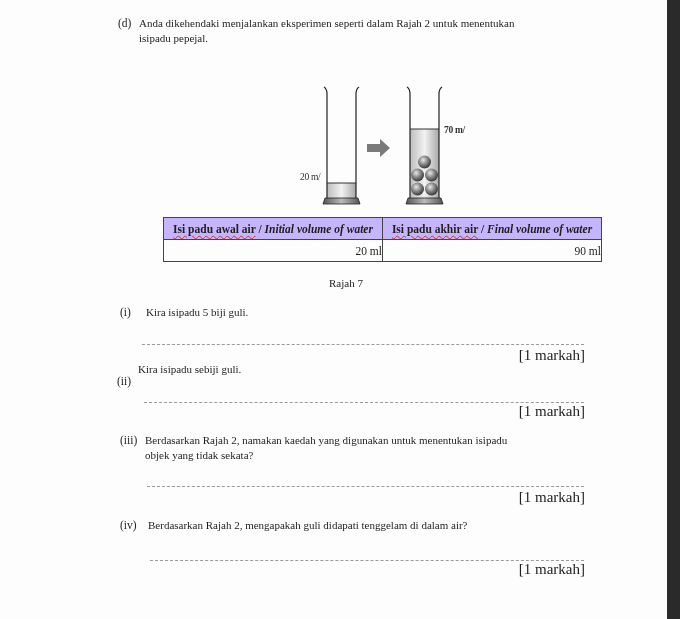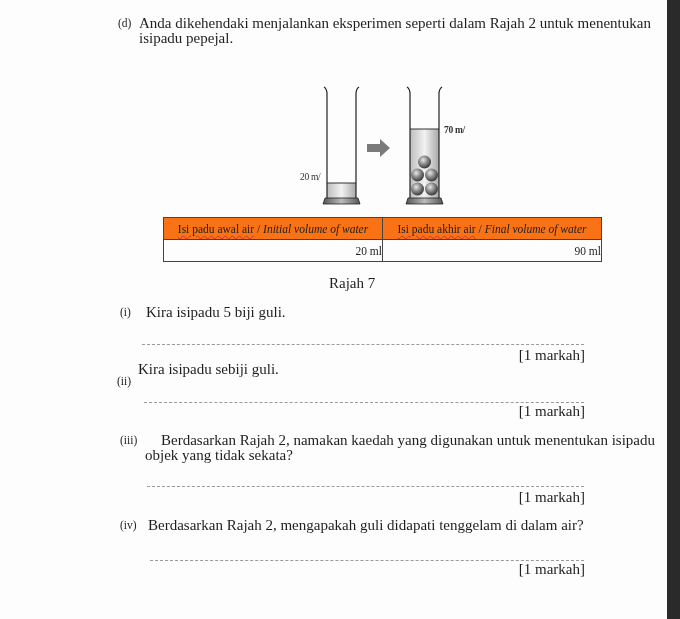--- a/index.html
+++ b/index.html
@@ -6,40 +6,40 @@
   body {
     width: 680px; height: 619px; position: relative; overflow: hidden;
     background: #fdfdfd;
     font-family: "Liberation Serif", "DejaVu Serif", serif;
     color: #1e1e1e;
   }
   .scrollbar {
     position: absolute; left: 667px; top: 0; width: 13px; height: 619px;
     background: #2a2a2a;
   }
-  .txt { position: absolute; font-size: 15px; line-height: 14px; white-space: nowrap; }
+  .txt { position: absolute; font-size: 11px; line-height: 14px; white-space: nowrap; }
   .num { position: absolute; font-size: 11.5px; line-height: 14px; }
   .answer-line {
     position: absolute; height: 0; border-top: 1px dashed #9a9a9a;
   }
   .mark { position: absolute; font-size: 15px; line-height: 14px; }
 
   
   .figure { position: absolute; left: 290px; top: 82px; width: 200px; height: 130px; }
   .fig-label { position: absolute; font-size: 9.5px; letter-spacing: -0.3px; color: #333; }
 
   
   table.vol {
     position: absolute; left: 163px; top: 217px; width: 439px;
     border-collapse: collapse; font-size: 11.5px;
   }
   table.vol td, table.vol th {
     border: 1px solid #444; padding: 0; text-align: center; height: 21px;
   }
-  table.vol th { background: #f97316; font-weight: normal; text-align: center; }
+  table.vol th { background: #c4b5fd; font-weight: bold; text-align: center; }
   table.vol th .u { text-decoration: underline wavy #c33; text-decoration-thickness: 1px; text-underline-offset: 2px; }
   table.vol th i { font-style: italic; }
   table.vol td { font-weight: normal; text-align: right; }
 </style>
 </head>
 <body>
 
 <div class="num" style="left:118px; top:16px;">(d)</div>
 <div class="txt" style="left:139px; top:16px;">Anda dikehendaki menjalankan eksperimen seperti dalam Rajah 2 untuk menentukan</div>
 <div class="txt" style="left:139px; top:31px;">isipadu pepejal.</div>
@@ -110,21 +110,21 @@
 <div class="txt" style="left:138px; top:305px;margin-left:8px;">Kira isipadu 5 biji guli.</div>
 <div class="answer-line" style="left:142px; top:344px; width:442px;"></div>
 <div class="mark" style="right:95px; top:348px;">[1 markah]</div>
 
 <div class="num" style="left:117px; top:362px;margin-top:12px;">(ii)</div>
 <div class="txt" style="left:138px; top:362px;">Kira isipadu sebiji guli.</div>
 <div class="answer-line" style="left:144px; top:402px; width:440px;"></div>
 <div class="mark" style="right:95px; top:404px;">[1 markah]</div>
 
 <div class="num" style="left:120px; top:433px;">(iii)</div>
-<div class="txt" style="left:145px; top:433px;margin-left:16px;">Berdasarkan Rajah 2, namakan kaedah yang digunakan untuk menentukan isipadu</div>
+<div class="txt" style="left:145px; top:433px;">Berdasarkan Rajah 2, namakan kaedah yang digunakan untuk menentukan isipadu</div>
 <div class="txt" style="left:145px; top:448px;">objek  yang tidak sekata?</div>
 <div class="answer-line" style="left:147px; top:486px; width:437px;"></div>
 <div class="mark" style="right:95px; top:490px;">[1 markah]</div>
 
 <div class="num" style="left:120px; top:518px;">(iv)</div>
 <div class="txt" style="left:148px; top:518px;">Berdasarkan Rajah 2, mengapakah guli didapati tenggelam di dalam air?</div>
 <div class="answer-line" style="left:150px; top:560px; width:434px;"></div>
 <div class="mark" style="right:95px; top:562px;">[1 markah]</div>
 
 <div class="scrollbar"></div>

